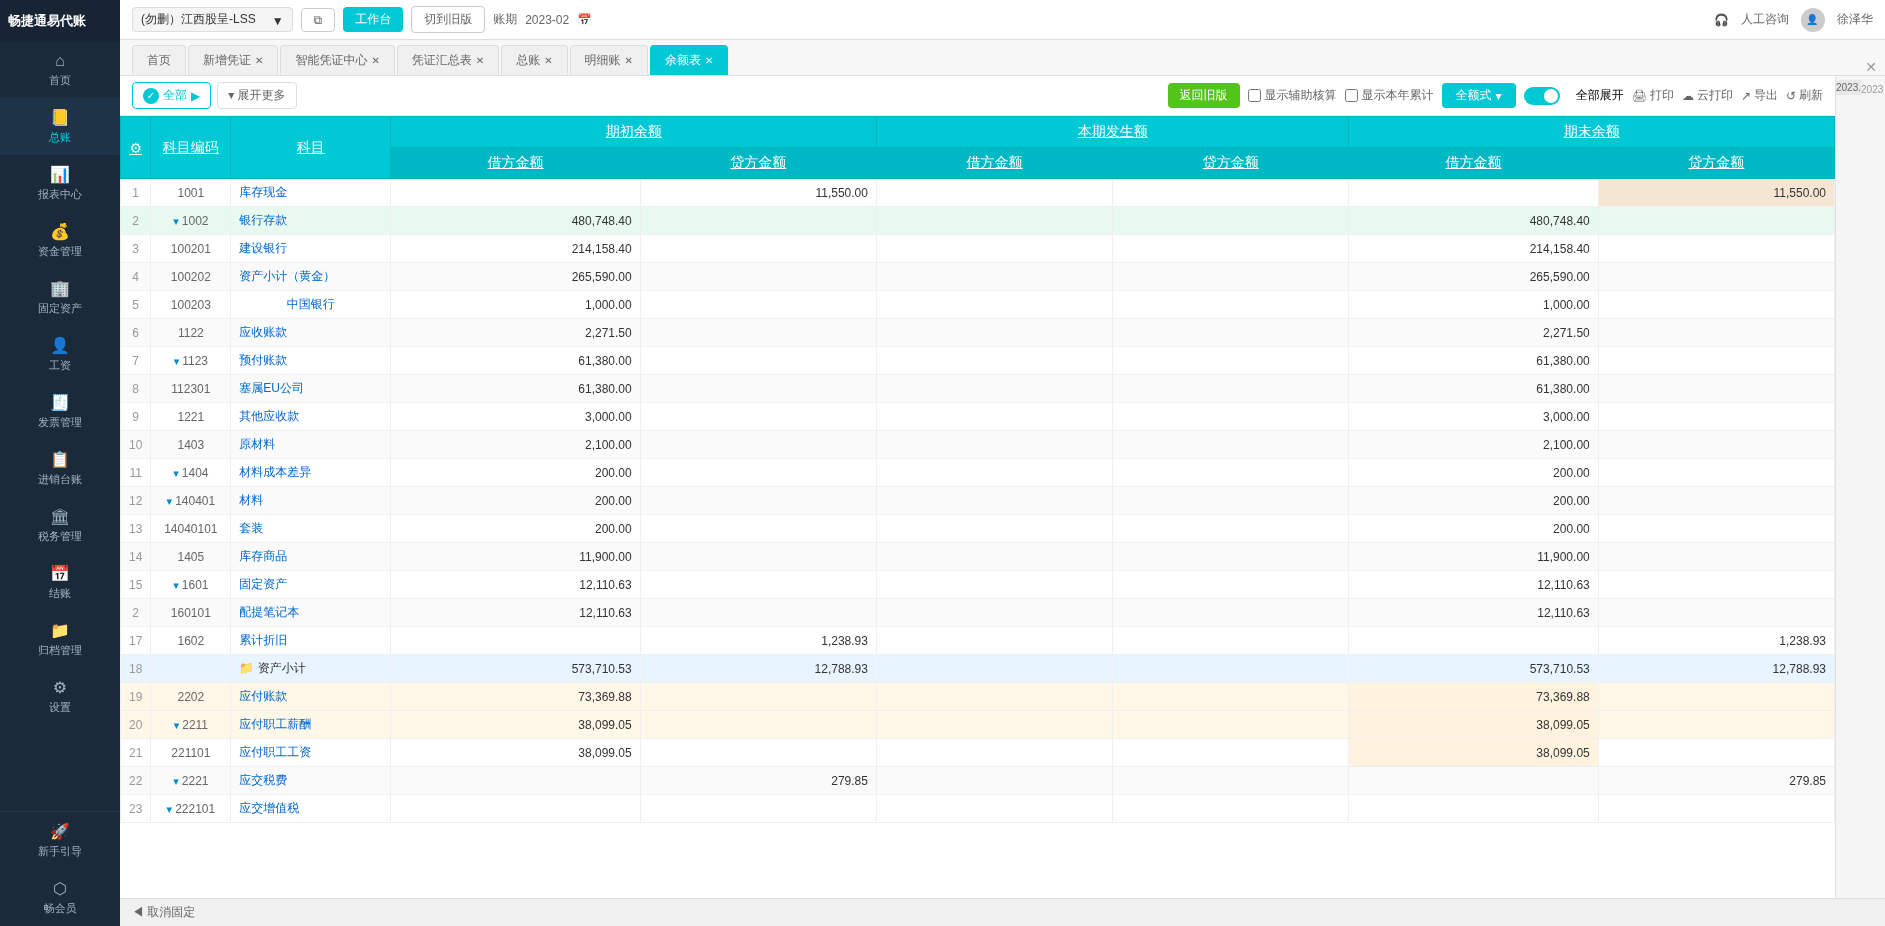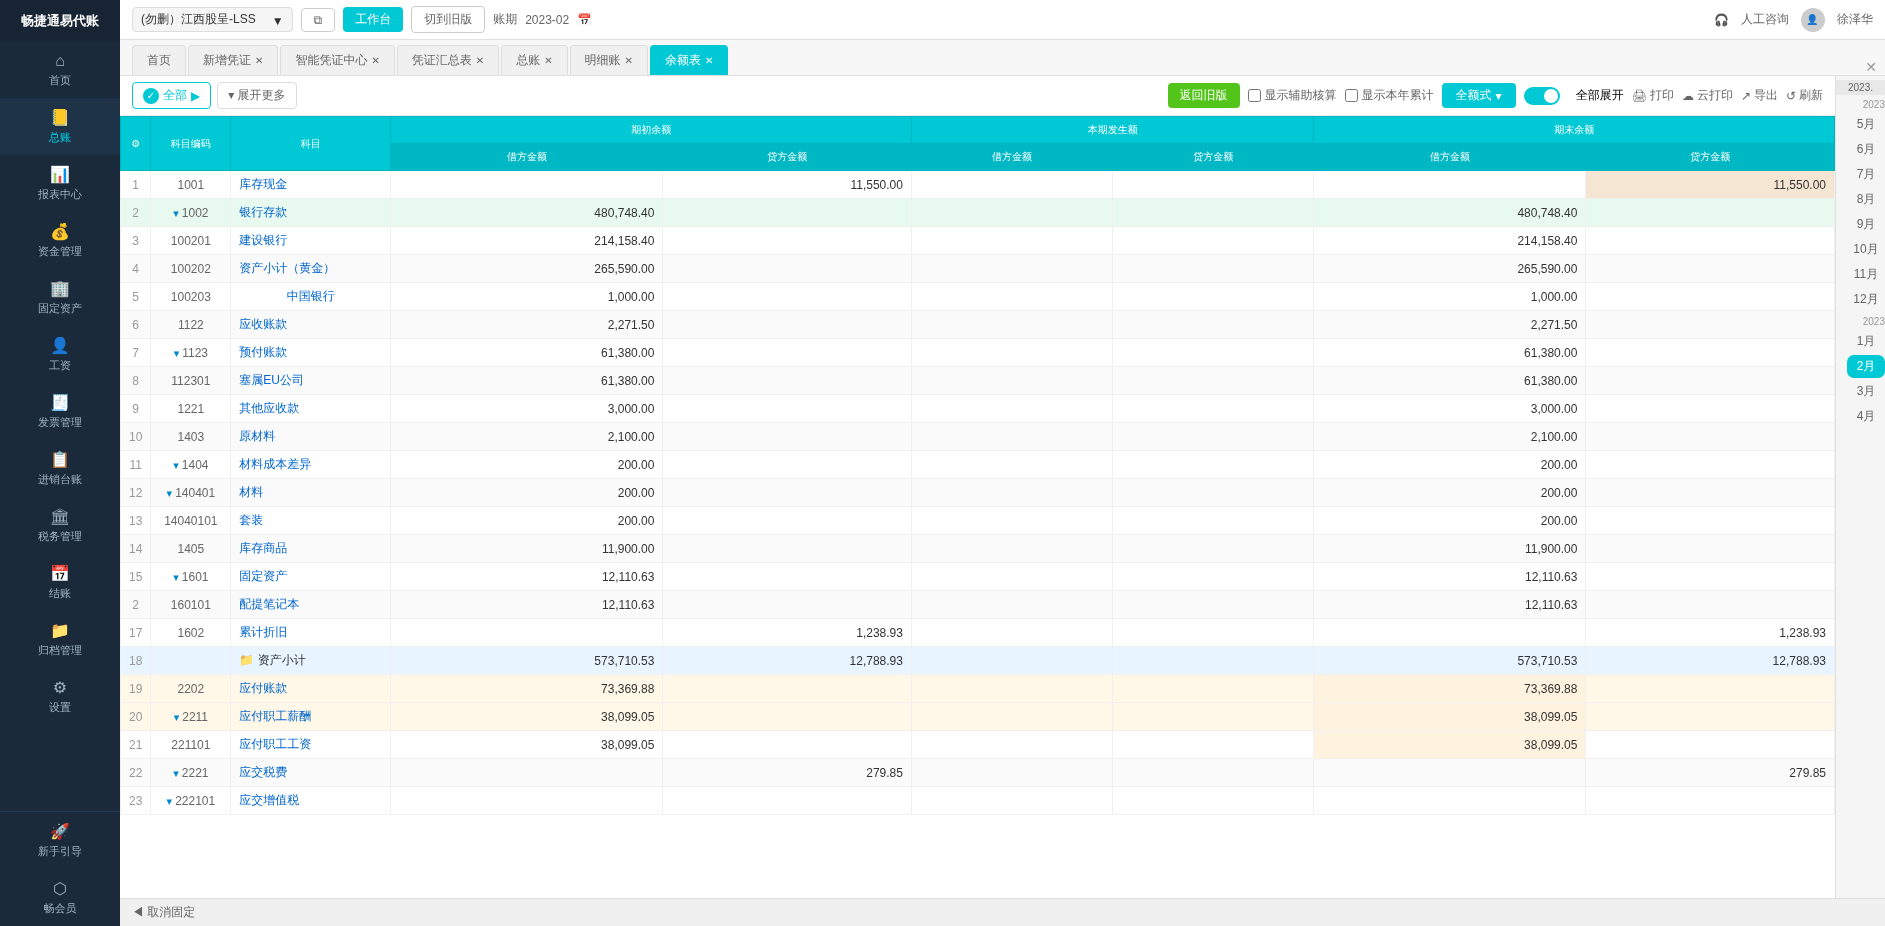--- a/index.html
+++ b/index.html
@@ -4,21 +4,21 @@
   <style>
     * { box-sizing: border-box; margin: 0; padding: 0; font-family: 'Microsoft YaHei', Arial, sans-serif; font-size: 12px; }
     body { background: #f0f2f5; overflow: hidden; height: 926px; width: 1885px; }
 
     
     .sidebar {
       position: fixed; left: 0; top: 0; width: 120px; height: 100%; background: #1a2a3a; color: #fff; z-index: 100;
       display: flex; flex-direction: column;
     }
     .sidebar-logo {
-      padding: 12px 8px; font-size: 13px; color: #fff; background: #162433; text-align: center; font-weight: bold;
+      padding: 12px 8px; font-size: 13px; color: #fff; background: #162433; font-weight: bold;
     }
     .sidebar-item {
       display: flex; flex-direction: column; align-items: center; padding: 10px 4px; cursor: pointer; color: #a0b4c4;
       transition: background 0.2s;
     }
     .sidebar-item:hover, .sidebar-item.active { background: #243a50; color: #00d4e8; }
     .sidebar-item .icon { font-size: 16px; margin-bottom: 3px; }
     .sidebar-item .label { font-size: 11px; }
     .sidebar-item.active { background: #1e3347; color: #00d4e8; }
     .sidebar-bottom { margin-top: auto; border-top: 1px solid #243a50; }
@@ -79,36 +79,36 @@
     .btn-full-style { padding: 4px 14px; background: #00c8d4; color: #fff; border: none; border-radius: 4px; cursor: pointer; font-size: 12px; display: flex; align-items: center; gap: 4px; }
     .toggle-group { display: flex; align-items: center; gap: 16px; text-align: right; }
     .toggle { width: 36px; height: 18px; background: #00c8d4; border-radius: 9px; position: relative; cursor: pointer; }
     .toggle::after { content: ''; width: 14px; height: 14px; background: #fff; border-radius: 50%; position: absolute; top: 2px; right: 2px; }
     .icon-btn { color: #666; cursor: pointer; font-size: 12px; display: flex; align-items: center; gap: 3px; }
 
     
     .table-wrapper { flex: 1; overflow: auto; }
     table { width: 100%; border-collapse: collapse; min-width: 1300px; }
     thead tr { background: #00c8d4; color: #fff; }
-    thead th { padding: 6px 8px; text-align: center; border: 1px solid #00b4c0; font-weight: normal; font-size: 10px; white-space: nowrap; }
+    thead th { padding: 6px 8px; text-align: center; border: 1px solid #00b4c0; font-weight: normal; font-size: 14px; white-space: nowrap; text-decoration: underline; }
     thead th.sub { background: #00b8c4; }
     tbody tr { border-bottom: 1px solid #eee; }
     tbody tr:nth-child(even) { background: #fafafa; }
     tbody tr.highlighted { background: #e8f9f0; }
     tbody tr.subtotal { background: #e8f4ff; }
     tbody tr.liability { background: #fff8e8; }
     tbody td { padding: 5px 8px; text-align: center; font-size: 12px; color: #333; border: 1px solid #f0f0f0; white-space: nowrap; }
     tbody td.code { color: #666; }
     tbody td.name a { color: #0066cc; text-decoration: none; cursor: pointer; }
     tbody td.amount { text-align: right; }
     .row-num { color: #999; width: 30px; }
 
     
     .date-panel {
-      width: 50px; background: #f5f5f5; border-left: 1px solid #e0e0e0; display: flex; flex-direction: column; align-items: flex-end;
+      width: 50px; background: #f5f5f5; border-left: 1px solid #e0e0e0; display: flex; flex-direction: row; align-items: flex-start;
       font-size: 11px; color: #666; padding-top: 4px; overflow-y: auto;
     }
     .date-panel .year { font-size: 10px; color: #999; margin: 4px 0 2px; }
     .date-panel .month { padding: 3px 6px; cursor: pointer; border-radius: 3px; margin: 1px 0; text-align: center; width: 38px; }
     .date-panel .month.current { background: #00c8d4; color: #fff; border-radius: 7px; }
 
     
     .settings-col { width: 30px; text-align: center; }
 
     .tree-expand { color: #0088cc; cursor: pointer; font-size: 11px; }

